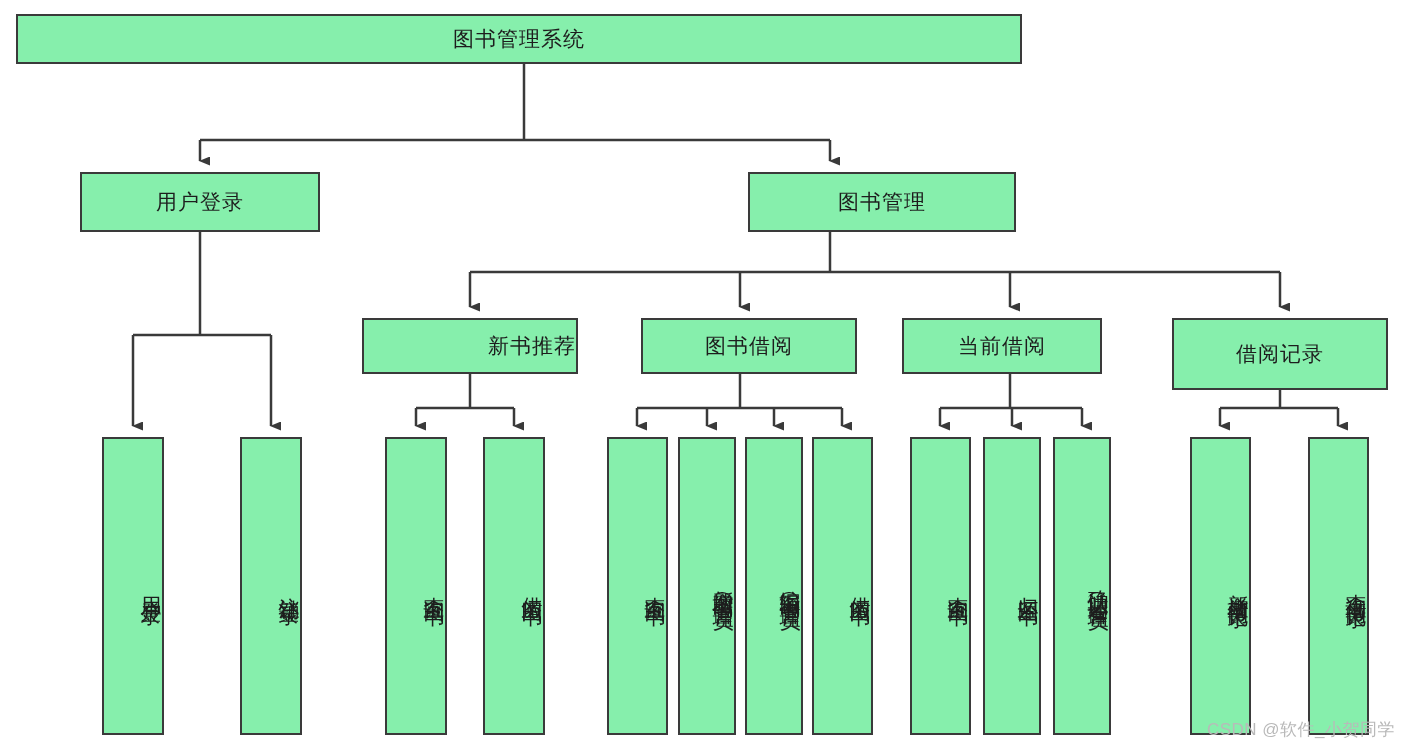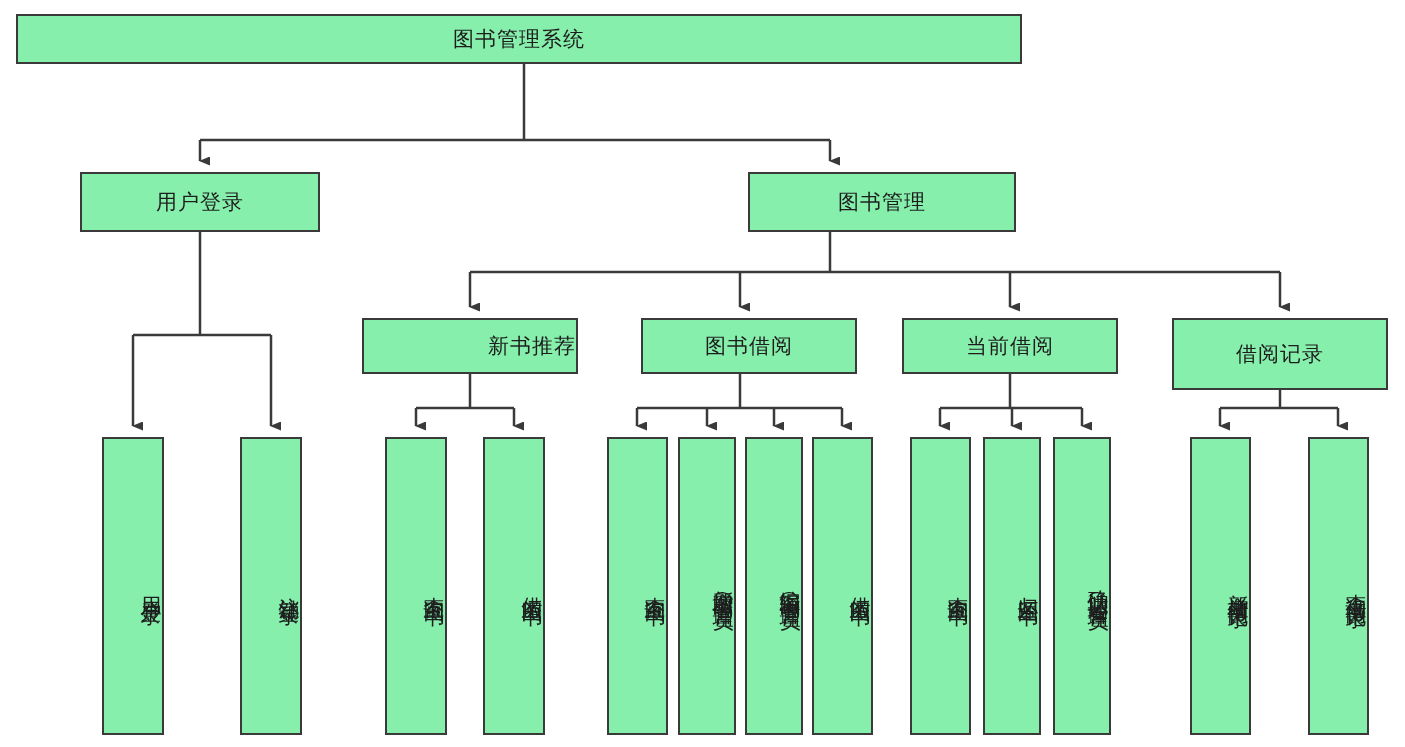--- a/index.html
+++ b/index.html
@@ -120,21 +120,21 @@
       </div>
       <div class="node h" style="left: 748px; top: 172px; width: 268px; height: 60px;">
         <span>图书管理</span>
       </div>
       <div class="node h" style="left: 362px; top: 318px; width: 216px; height: 56px; justify-content: flex-end;">
         <span>新书推荐</span>
       </div>
       <div class="node h" style="left: 632px; top: 318px; width: 216px; height: 56px; margin-left: 9px;">
         <span>图书借阅</span>
       </div>
-      <div class="node h" style="left: 902px; top: 318px; width: 216px; height: 56px;">
+      <div class="node h" style="left: 902px; top: 318px; width: 200px; height: 56px;">
         <span>当前借阅</span>
       </div>
       <div class="node h" style="left: 1172px; top: 318px; width: 216px; height: 72px;">
         <span>借阅记录</span>
       </div>
       <div class="node v" style="left: 102px; top: 437px; width: 62px; height: 298px;">
         <span>用户登录</span>
       </div>
       <div class="node v" style="left: 240px; top: 437px; width: 62px; height: 298px;">
         <span>注销登录</span>
@@ -167,13 +167,14 @@
         <span>确认归还（管理员）</span>
       </div>
       <div class="node v" style="left: 1190px; top: 437px; width: 61px; height: 298px;">
         <span>新增借阅记录</span>
       </div>
       <div class="node v" style="left: 1308px; top: 437px; width: 61px; height: 298px;">
         <span>查询借阅记录</span>
       </div>
     </div>
 
+  <div class="watermark">CSDN @软件_小贺同学</div>
 </div>
 
 </body></html>

